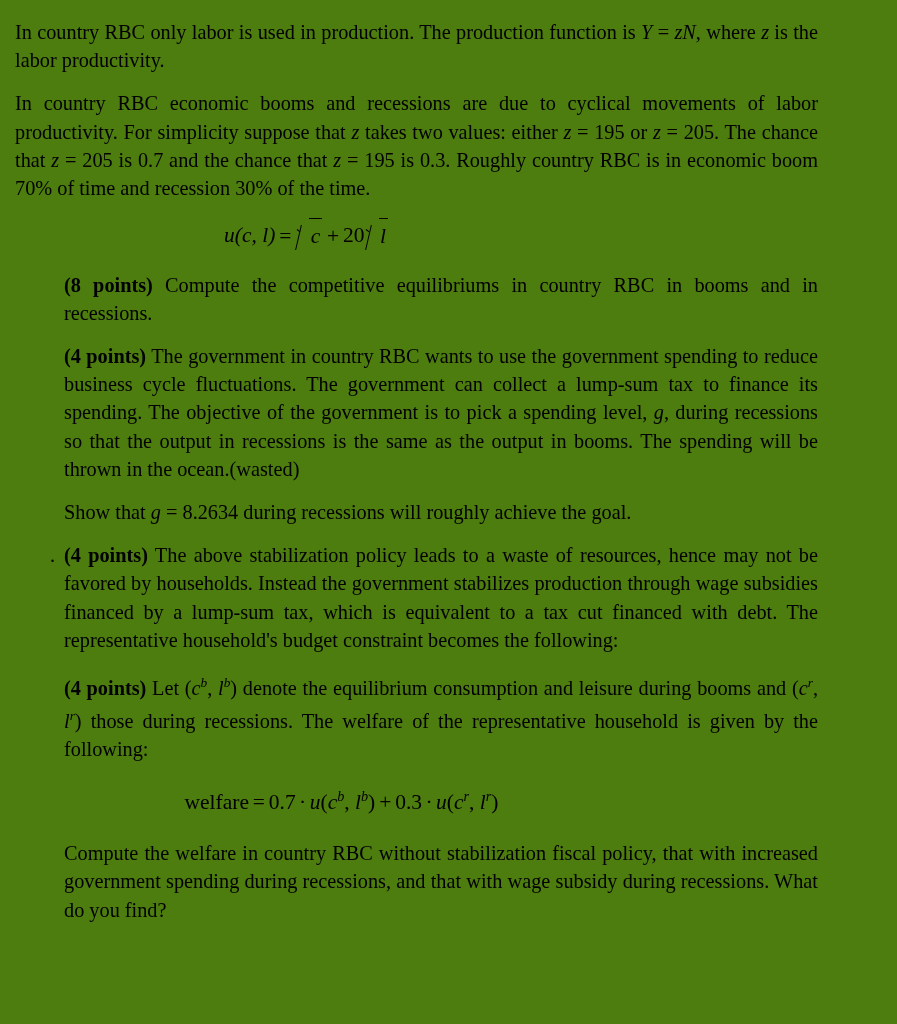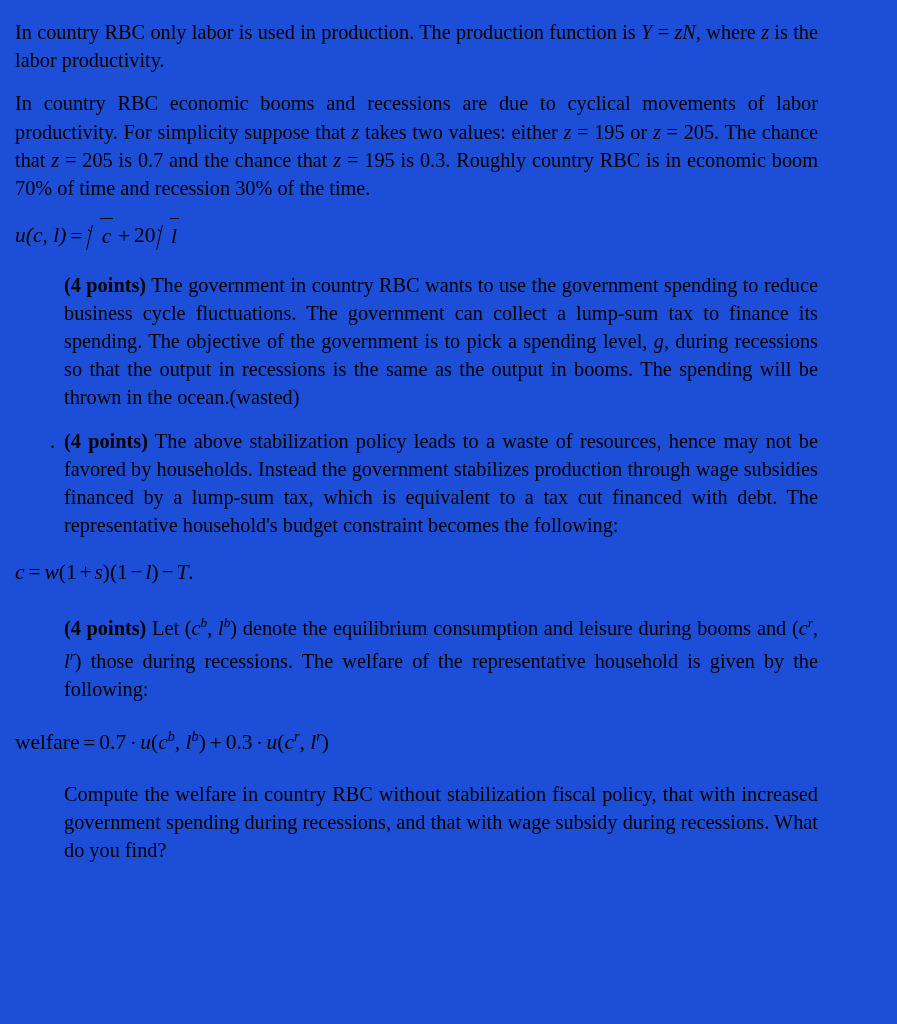--- a/index.html
+++ b/index.html
@@ -11,21 +11,21 @@
     width: 897px;
     height: 1024px;
     font-family: "Liberation Serif", "DejaVu Serif", serif;
     color: #000000;
     overflow: hidden;
   }
   .page {
     position: relative;
     width: 897px;
     height: 1024px;
-    background: #1d4ed8;
+    background: #4d7c0f;
     box-sizing: border-box;
     padding: 18px 79px 0 15px;
   }
 
   
   .para {
     text-align: justify;
     text-justify: inter-word;
     font-size: 20.3px;
     line-height: 28.2px;
@@ -60,20 +60,21 @@
   .pts { font-weight: bold; }
 
   
   .mi {
     font-family: "Liberation Serif", "DejaVu Serif", serif;
     font-style: italic;
   }
   .mn { font-style: normal; }
 
   .display {
+    text-align: center;
     font-size: 21.5px;
     line-height: 30px;
     margin: 14px 0 18px 0;
   }
   .display.eqA { margin: 16px 0 20px 0; padding-right: 220px; }
   .display.eqB { margin: 18px 0 22px 0; padding-right: 210px; }
   .display.eqC { margin: 18px 0 22px 0; padding-right: 150px; }
 
   .eq { display: inline-block; white-space: nowrap; }
 
@@ -131,33 +132,36 @@
 
   <p class="para">
     <span>In country RBC economic booms and recessions are due to cyclical movements of labor productivity. For simplicity suppose that </span><span class="mi">z</span><span> takes two values: either </span><span class="mi">z</span><span class="mn"> = 195</span><span> or </span><span class="mi">z</span><span class="mn"> = 205</span><span>. The chance that </span><span class="mi">z</span><span class="mn"> = 205</span><span> is 0.7 and the chance that </span><span class="mi">z</span><span class="mn"> = 195</span><span> is 0.3. Roughly country RBC is in economic boom 70% of time and recession 30% of the time.</span>
   </p>
 
 
   <div class="display eqA">
     <span class="eq"><span class="mi">u</span><span class="mi">(c, l)</span><span class="op mn">=</span><span class="sqrt"><span class="rad mi">c</span></span><span class="op mn">+</span><span class="mn">20</span><span class="sqrt"><span class="rad mi">l</span></span></span>
   </div>
 
+  <div class="item">
+    <span class="pts">(8 points)</span><span> Compute the competitive equilibriums in country RBC in booms and in recessions.</span>
+  </div>
 
   <div class="item">
     <span class="pts">(4 points)</span><span> The government in country RBC wants to use the government spending to reduce business cycle fluctuations. The government can collect a lump-sum tax to finance its spending. The objective of the government is to pick a spending level, </span><span class="mi">g</span><span>, during recessions so that the output in recessions is the same as the output in booms. The spending will be thrown in the ocean.(wasted)</span>
   </div>
 
+  <div class="sub">
+    <span>Show that </span><span class="mi">g</span><span class="mn"> = 8.2634</span><span> during recessions will roughly achieve the goal.</span>
+  </div>
 
   <div class="item">
     <span class="item-marker">.</span><span class="pts">(4 points)</span><span> The above stabilization policy leads to a waste of resources, hence may not be favored by households. Instead the government stabilizes production through wage subsidies financed by a lump-sum tax, which is equivalent to a tax cut financed with debt. The representative household's budget constraint becomes the following:</span>
   </div>
 
-  <div class="display eqB">
-    <span class="eq"><span class="mi">c</span><span class="op mn">=</span><span class="mi">w</span><span class="mn">(1</span><span class="opn mn">+</span><span class="mi">s</span><span class="mn">)(1</span><span class="opn mn">−</span><span class="mi">l</span><span class="mn">)</span><span class="opn mn">−</span><span class="mi">T</span><span class="mn">.</span></span>
-  </div>
 
 
   <div class="item">
     <span class="pts">(4 points)</span><span> Let </span><span class="pren">(</span><span class="mi">c</span><sup class="sp">b</sup><span class="pren">, </span><span class="mi">l</span><sup class="sp">b</sup><span class="pren">)</span><span> denote the equilibrium consumption and leisure during booms and </span><span class="pren">(</span><span class="mi">c</span><sup class="sp">r</sup><span class="pren">, </span><span class="mi">l</span><sup class="sp">r</sup><span class="pren">)</span><span> those during recessions. The welfare of the representative household is given by the following:</span>
   </div>
 
   <div class="display eqC">
     <span class="eq"><span class="mn">welfare</span><span class="op mn">=</span><span class="mn">0.7</span><span class="cdot mn">·</span><span class="mi">u</span><span class="pren">(</span><span class="mi">c</span><sup class="sp">b</sup><span class="pren">, </span><span class="mi">l</span><sup class="sp">b</sup><span class="pren">)</span><span class="op mn">+</span><span class="mn">0.3</span><span class="cdot mn">·</span><span class="mi">u</span><span class="pren">(</span><span class="mi">c</span><sup class="sp">r</sup><span class="pren">, </span><span class="mi">l</span><sup class="sp">r</sup><span class="pren">)</span></span>
   </div>
 

